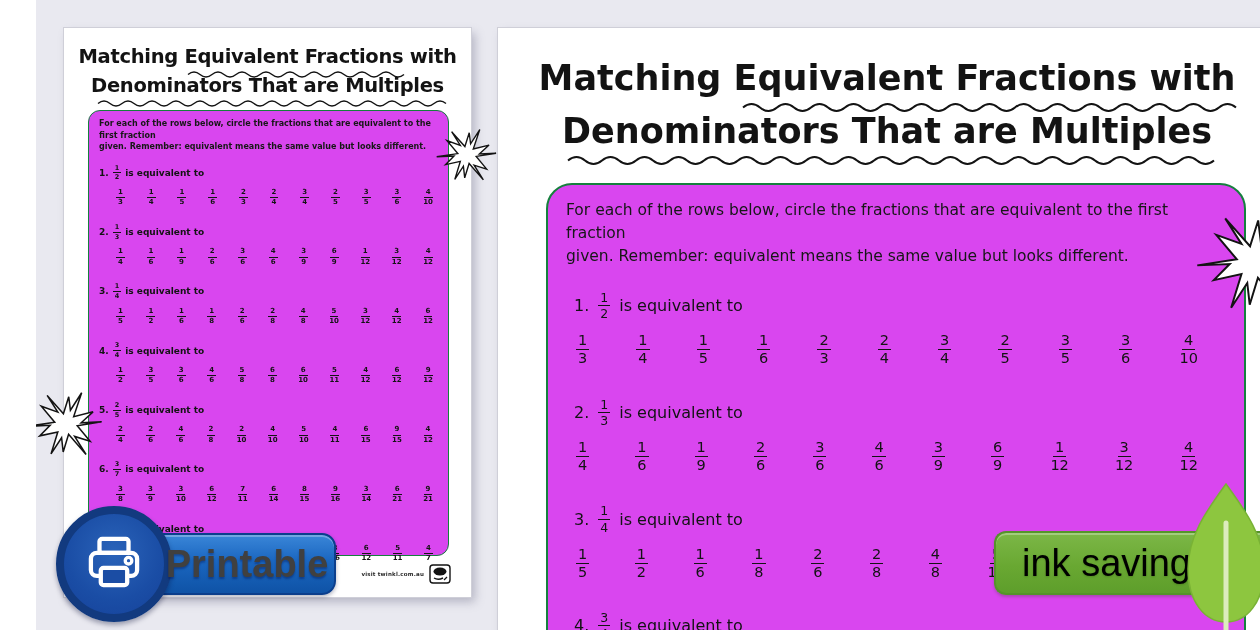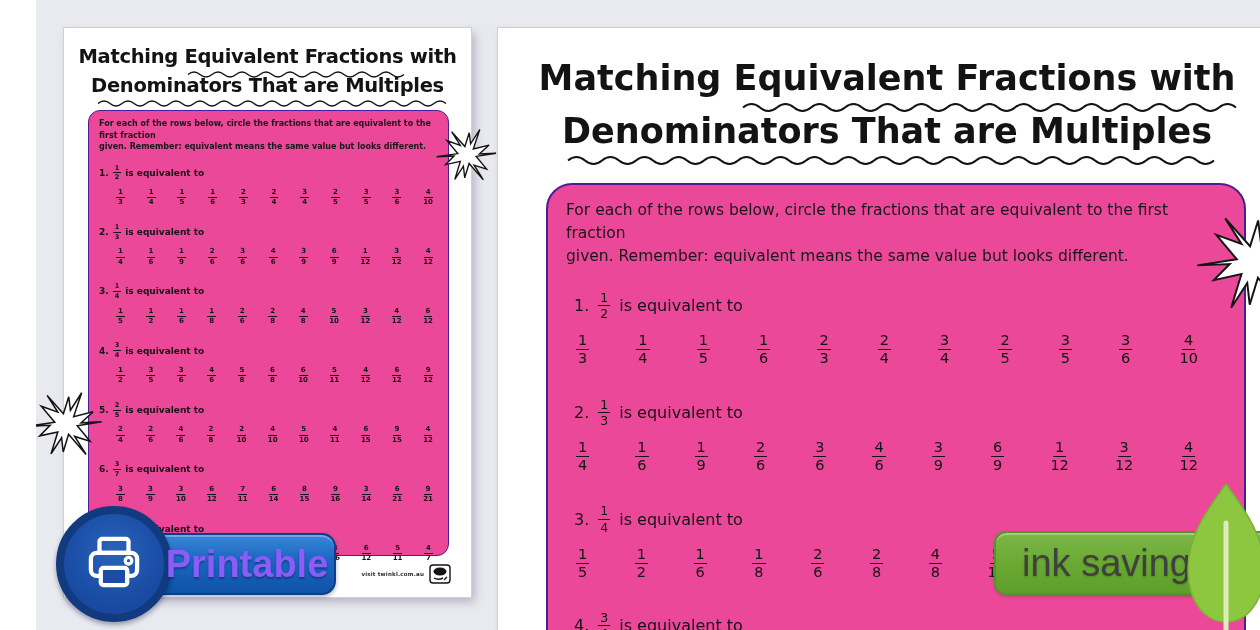--- a/index.html
+++ b/index.html
@@ -18,21 +18,21 @@
   .page-left  .t2 { top:46px; font-size:19.5px; letter-spacing:-.3px; }
   .page-right .t1 { top:30px; font-size:35px; }
   .page-right .t2 { top:83px; font-size:35px; }
 
   svg.wave { position:absolute; overflow:visible; }
   .page-left  .wave1 { left:124px; top:43px; }
   .page-left  .wave2 { left:34px;  top:72px; }
   .page-right .wave1 { left:245px; top:75px; }
   .page-right .wave2 { left:70px;  top:128px; }
 
-  .qbox { position:absolute; border:2px solid #4c1d95; background:#ec4899; }
+  .qbox { position:absolute; border:2px solid #15803d; background:#d946ef; }
   .page-left  .qbox { left:24px; top:82px;  width:361px; height:446px; border-width:1.5px; border-radius:12px; }
   .page-right .qbox { left:48px; top:155px; width:700px; height:660px; border-radius:26px; }
 
   .instr { color:#171717; }
   .page-left  .instr { padding:7px 10px 0 10px;  font-size:8px;    line-height:11.5px; font-weight:600; }
   .page-right .instr { padding:14px 22px 0 18px; font-size:15.5px; line-height:23px; }
 
   
   .frac { display:inline-flex; flex-direction:column; align-items:center; line-height:1.05; color:#131313; }
   .frac .fn { border-bottom:1px solid #131313; padding:0 2px 1px; }
@@ -59,33 +59,33 @@
   .lp-footer { position:absolute; right:20px; bottom:13px; display:flex; align-items:center; gap:5px; }
   .lp-footer .visit { font-size:5.5px; font-weight:700; color:#2a2a2a; letter-spacing:.2px; }
 
   svg.burst { position:absolute; overflow:visible; }
 
   
   .printable-pill { position:absolute; left:88px; top:533px; width:212px; height:62px; border-radius:14px;
     background:linear-gradient(180deg,#3a86d8 0%, #1a66c0 45%, #0f53a6 100%);
     border:2px solid #0b3e8c; z-index:11; box-shadow:0 2px 4px rgba(0,10,50,.3), inset 0 2px 0 rgba(255,255,255,.28); }
   .printable-label { position:absolute; left:122px; top:533px; width:178px; height:62px; display:flex; align-items:center; justify-content:center;
-    font:700 38px "Liberation Sans", sans-serif; color:#8b5cf6; z-index:13; text-shadow:0 2px 2px rgba(0,10,70,.35); }
+    font:700 38px "Liberation Sans", sans-serif; color:#404040; z-index:13; text-shadow:0 2px 2px rgba(0,10,70,.35); }
   .printable-circle { position:absolute; left:20px; top:506px; width:116px; height:116px; border-radius:50%;
     background:radial-gradient(circle at 50% 38%, #2a63b9 0%, #1a4da5 60%, #16429a 100%);
     border:8px solid #123a7f; z-index:12; display:flex; align-items:center; justify-content:center;
     box-shadow:0 3px 5px rgba(0,10,50,.35); }
 
   
   .eco-pill { position:absolute; left:958px; top:531px; width:302px; height:64px; border-radius:12px 0 0 12px;
     background:linear-gradient(180deg,#7cb747 0%, #69a832 55%, #5e9e2b 100%);
     border:2px solid #55932b; border-right:none; z-index:11;
     box-shadow:inset 0 2px 0 rgba(255,255,255,.3), 0 2px 3px rgba(30,70,0,.25); }
   .eco-label { position:absolute; left:986px; top:531px; height:64px; display:flex; align-items:center;
-    font:400 38px "Liberation Sans", sans-serif; color:#404040; z-index:12; text-shadow:0 1px 2px rgba(40,80,0,.3);text-align:center; }
+    font:400 38px "Liberation Sans", sans-serif; color:#000000; z-index:12; text-shadow:0 1px 2px rgba(40,80,0,.3);text-align:center; }
   .eco-leaf { position:absolute; left:1142px; top:481px; width:96px; height:152px; z-index:13; }
   .eco-eco { position:absolute; left:1142px; top:537px; width:96px; text-align:center;
     font:700 35px "Liberation Sans", sans-serif; color:#fff; z-index:14; text-shadow:0 1px 2px rgba(60,100,0,.4); }
 </style>
 </head>
 <body>
 
 <div class="stage">
 
   <div class="page page-left">

